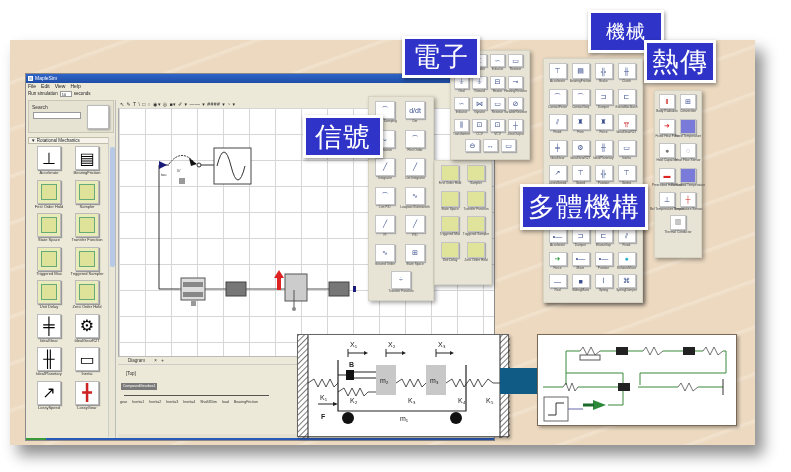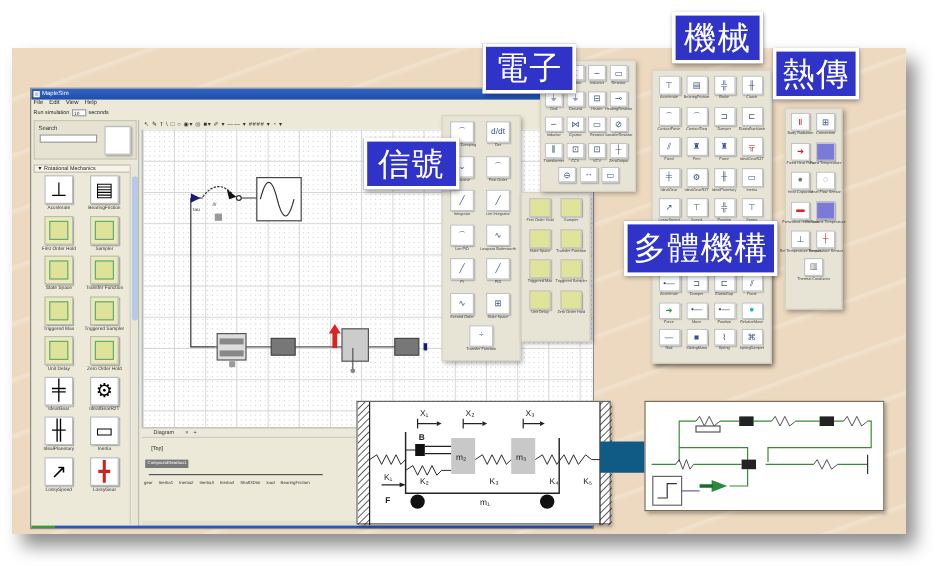--- a/index.html
+++ b/index.html
@@ -609,21 +609,21 @@
         <span class="fp-label">Temperature Sensor</span>
       </div>
   </div>
   <div class="fp-item">
       <div class="fp-icon" style="width:16px;height:15px;color:#777">▥</div>
       <span class="fp-label">Thermal Conductor</span>
     </div>
 </div>
 
 <div class="tag" style="left:402px; top:36px; width:78px; height:42px; font-size:27px;">電子</div>
-<div class="tag" style="left:560px; top:10px; width:76px; height:43px; font-size:27px;">機械</div>
+<div class="tag" style="left:588px; top:10px; width:76px; height:43px; font-size:19px;">機械</div>
 <div class="tag" style="left:644px; top:40px; width:72px; height:43px; font-size:27px;">熱傳</div>
 <div class="tag" style="left:303px; top:115px; width:80px; height:43px; font-size:27px;">信號</div>
 <div class="tag" style="left:520px; top:184px; width:128px; height:46px; font-size:27px;">多體機構</div>
 
 <div class="smd">
   <svg width="212" height="103" viewBox="0 0 212 103">
     <defs>
       <pattern id="hatch" width="4" height="4" patternUnits="userSpaceOnUse" patternTransform="rotate(45)">
         <line x1="0" y1="0" x2="0" y2="4" stroke="#222" stroke-width="1.2"></line>
       </pattern>

